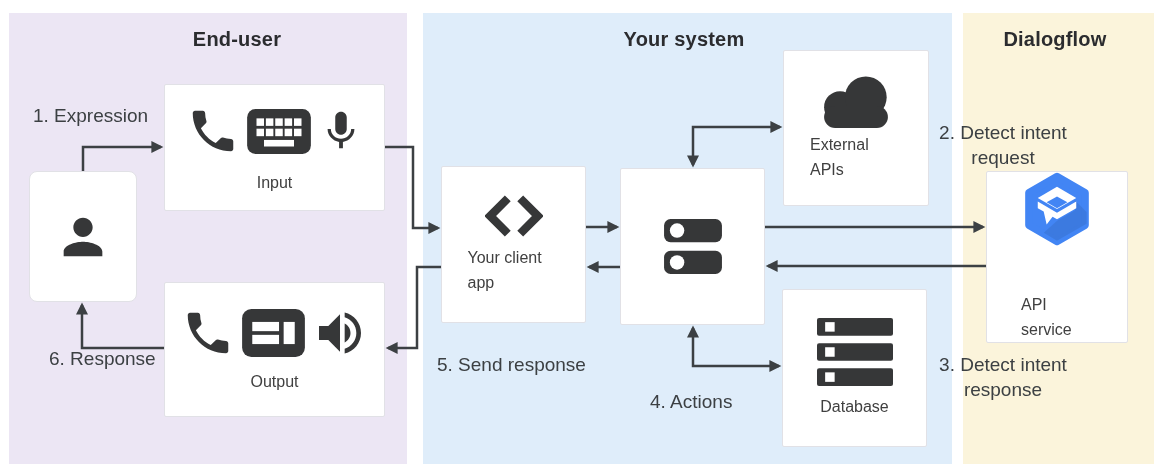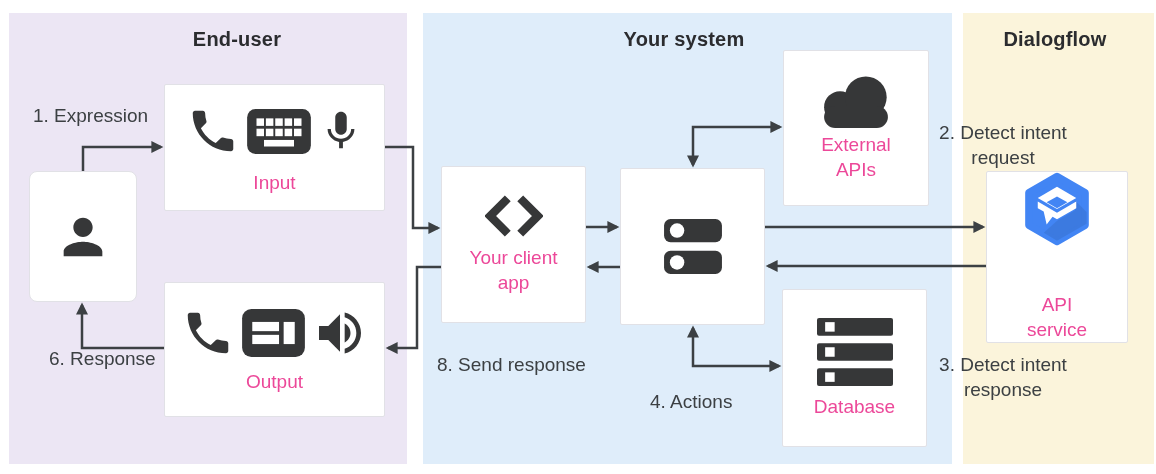--- a/index.html
+++ b/index.html
@@ -12,21 +12,21 @@
     position:absolute;top:28px;width:170px;text-align:center;
     font-size:20px;font-weight:700;color:#2b2c2f;letter-spacing:.2px;
   }
   .node{
     position:absolute;background:#fff;border:1px solid #e1e1e6;border-radius:2px;
     display:flex;flex-direction:column;align-items:center;justify-content:center;
     box-sizing:border-box;z-index:4;
   }
   .node .icon-row{display:flex;align-items:center;gap:7px;}
   .node-label{
-    font-size:19px;line-height:25px;color:#ec4899;text-align:center;margin-top:8px;
+    font-size:16px;line-height:25px;color:#404040;margin-top:8px;
   }
   .step-label{
     position:absolute;font-size:19px;line-height:25px;color:#3c4043;z-index:2;white-space:nowrap;
   }
   .step-label.wrap{white-space:normal;text-align:center;}
   .arrows{position:absolute;left:0;top:0;z-index:5;pointer-events:none;}
   .arrow{stroke:#3c4043;stroke-width:2.5;fill:none;}
   .dark{fill:#363738;}
   svg{display:block;}
 </style>
@@ -40,21 +40,21 @@
   <div class="region" style="left: 963px; width: 191px; background-color: rgb(251, 244, 219);"></div>
 
   <div class="region-title" style="left:152px;">End-user</div>
   <div class="region-title" style="left:599px;">Your system</div>
   <div class="region-title" style="left:970px;">Dialogflow</div>
 
   <div class="step-label" style="left:33px;top:103px;">1. Expression</div>
   <div class="step-label wrap" style="left:928px;top:120px;width:150px;">2. Detect intent request</div>
   <div class="step-label wrap" style="left:928px;top:352px;width:150px;">3. Detect intent response</div>
   <div class="step-label" style="left:650px;top:389px;">4. Actions</div>
-  <div class="step-label" style="left:437px;top:352px;">8. Send response</div>
+  <div class="step-label" style="left:437px;top:352px;">5. Send response</div>
   <div class="step-label" style="left:49px;top:346px;">6. Response</div>
 
   <div class="node" style="left:29px;top:171px;width:108px;height:131px;border-radius:8px;">
     <svg width="58" height="58" viewBox="0 0 24 24">
       <path class="dark" d="M12 12c2.21 0 4-1.79 4-4s-1.79-4-4-4-4 1.79-4 4 1.79 4 4 4zm0 2c-2.67 0-8 1.34-8 4v2h16v-2c0-2.66-5.33-4-8-4z"></path>
     </svg>
   </div>
 
   <div class="node" style="left:164px;top:84px;width:221px;height:127px;">
     <div class="icon-row">

